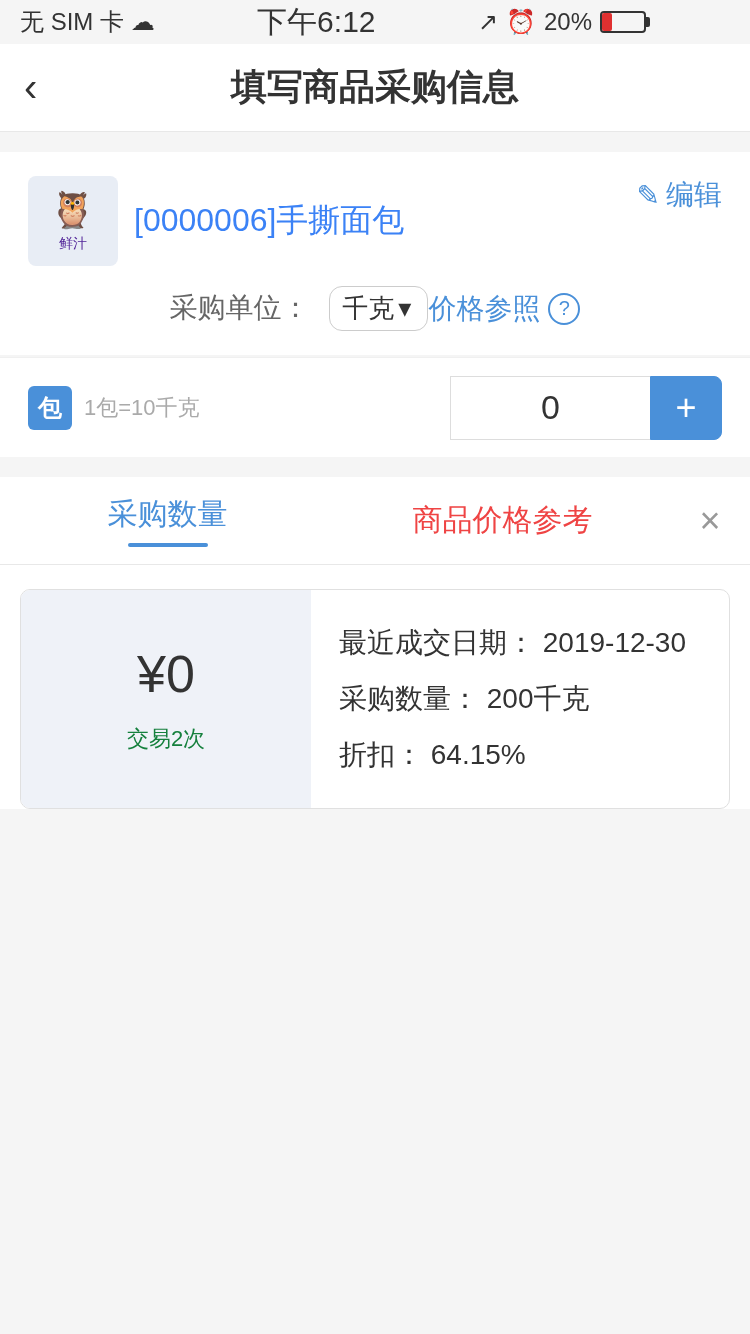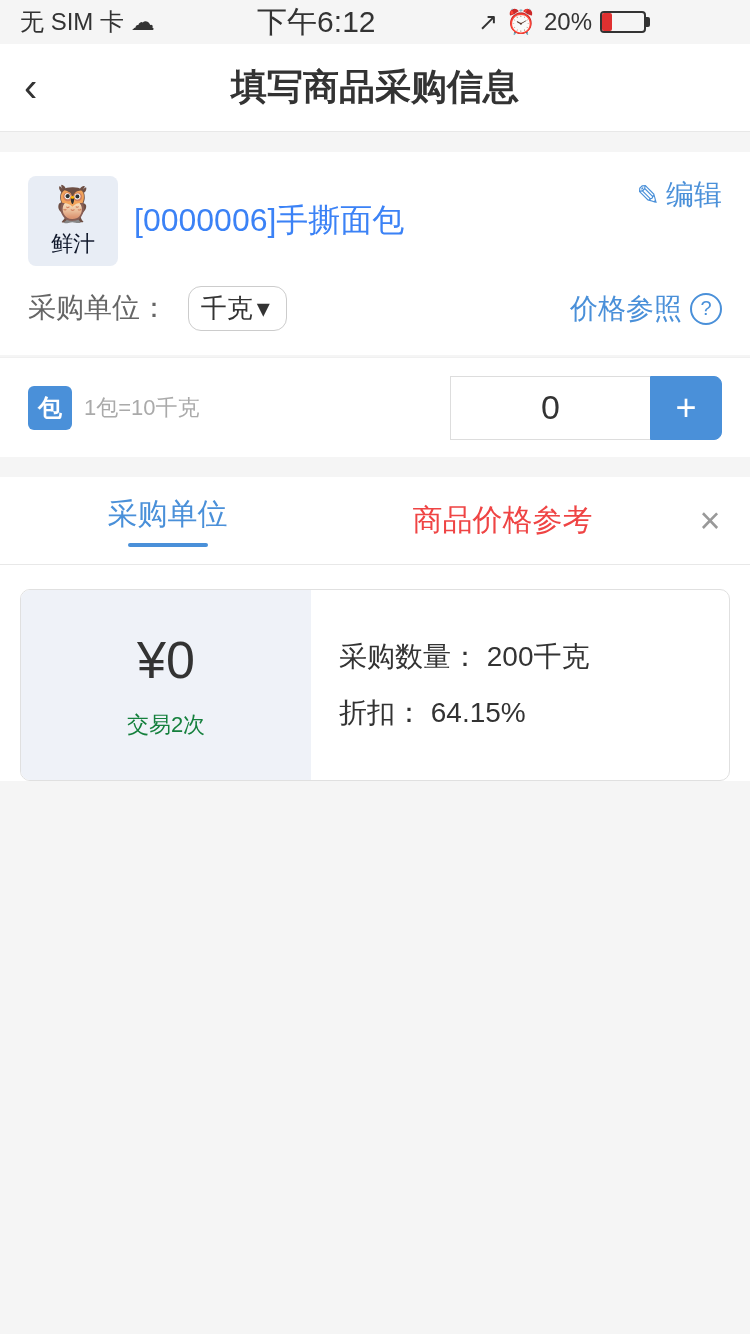--- a/index.html
+++ b/index.html
@@ -120,40 +120,40 @@
       justify-content: center;
       color: #8a9bbf;
       font-size: 14px;
       position: relative;
     }
     .owl-icon {
       font-size: 36px;
       color: #8a9bbf;
     }
     .product-thumbnail-label {
-      font-size: 22px;
-      color: #0f172a;
+      font-size: 14px;
+      color: #4c1d95;
       margin-top: 4px;
     }
     .product-name {
       font-size: 32px;
       color: #3b82f6;
       font-weight: 500;
     }
     .edit-btn {
       color: #4a90d9;
       font-size: 28px;
       display: flex;
       align-items: center;
       gap: 6px;
     }
     .product-unit-row {
       display: flex;
       align-items: center;
-      justify-content: space-between;
+      justify-content: center;
       margin-top: 0;
     }
     .unit-label {
       font-size: 28px;
       color: #666;
     }
     .unit-select {
       border: 1px solid #ccc;
       border-radius: 13px;
       padding: 4px 16px 4px 12px;
@@ -402,35 +402,39 @@
   </div>
   <div class="quantity-right">
     <div class="qty-input-box">0</div>
     <div class="qty-plus-btn">+</div>
   </div>
 </div>
 
 <div class="tabs-section">
   <div class="tabs-header">
     <div class="tab-item active">
-      <span>采购单位</span>
+      <span>采购数量</span>
       <div class="tab-underline"></div>
     </div>
     <div class="tab-item inactive">
       <span>商品价格参考</span>
     </div>
     <div class="tab-close">×</div>
   </div>
 
   <div class="history-card">
     <div class="history-left">
       <div class="history-price">¥0</div>
       <div class="history-trades">交易2次</div>
     </div>
     <div class="history-right">
+      <div class="history-row">
+        <span>最近成交日期：</span>
+        <span>2019-12-30</span>
+      </div>
       <div class="history-row">
         <span>采购数量：</span>
         <span>200千克</span>
       </div>
       <div class="history-row">
         <span>折扣：</span>
         <span>64.15%</span>
       </div>
     </div>
   </div>

